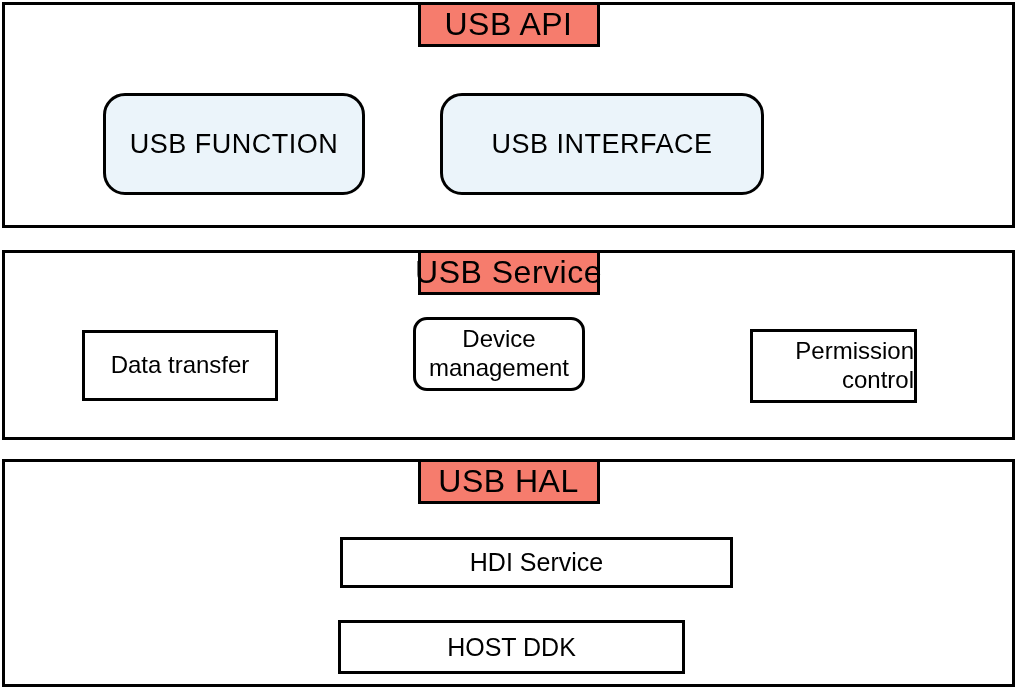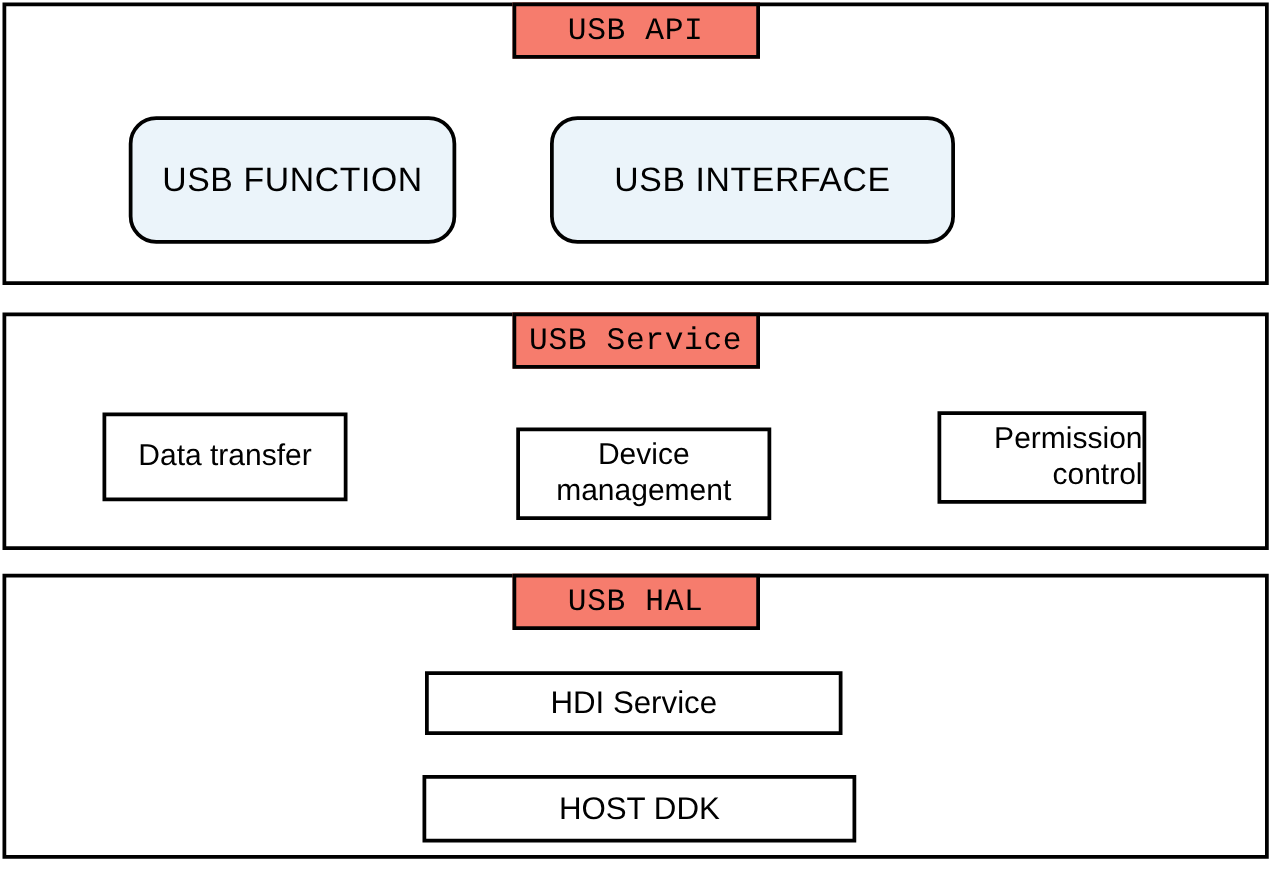--- a/index.html
+++ b/index.html
@@ -27,31 +27,30 @@
     background: var(--background);
   }
   .layer-api     { top: 2px;   height: 226px; }
   .layer-service { top: 250px; height: 190px; }
   .layer-hal     { top: 459px; height: 228px; }
   .layer-label {
     position: absolute;
     top: -3px;
     left: 50%;
     transform: translateX(-50%);
-    width: 198px;
+    width: 182px;
     height: 45px;
     background: var(--label-bg);
     border: 3px solid var(--border);
     display: flex;
     align-items: center;
     justify-content: center;
-    font-size: 25px;
+    font-size: 32px;
     letter-spacing: 0.5px;
     white-space: nowrap;
-    font-family: Liberation Mono, monospace;
   }
   .box {
     position: absolute;
     display: flex;
     align-items: center;
     justify-content: center;
     text-align: center;
     background: var(--background);
     border: 3px solid var(--border);
   }
@@ -62,25 +61,25 @@
     letter-spacing: 0.5px;
     margin-left: 48px;
   }
   .layer-api .box    { top: 88px; height: 102px; }
   .box-usb-function  { left: 50px;  width: 262px; }
   .box-usb-interface { left: 387px; width: 324px; }
   .box-usb-enum      { left: 708px; width: 262px; }
 
   .layer-service .box { font-size: 24px; line-height: 1.2; }
   .box-data-transfer      { left: 77px;  top: 77px; width: 196px; height: 71px; }
-  .box-device-management  { left: 408px; top: 89px; width: 204px; height: 74px; }
+  .box-device-management  { left: 408px; top: 64px; width: 172px; height: 74px; border-radius: 14px; }
   .box-permission-control { left: 745px; top: 76px; width: 167px; height: 74px; text-align: right; }
 
   .layer-hal .box { font-size: 25px; }
-  .box-hdi-service { left: 335px; top: 75px;  width: 334px; height: 51px; }
+  .box-hdi-service { left: 335px; top: 75px;  width: 393px; height: 51px; }
   .box-host-ddk    { left: 333px; top: 158px; width: 347px; height: 54px; }
 </style>
 </head>
 <body>
 
 <div class="diagram">
 
   <section class="layer layer-api">
     <div class="layer-label">USB API</div>
     <div class="box rounded box-usb-function">USB FUNCTION</div>

